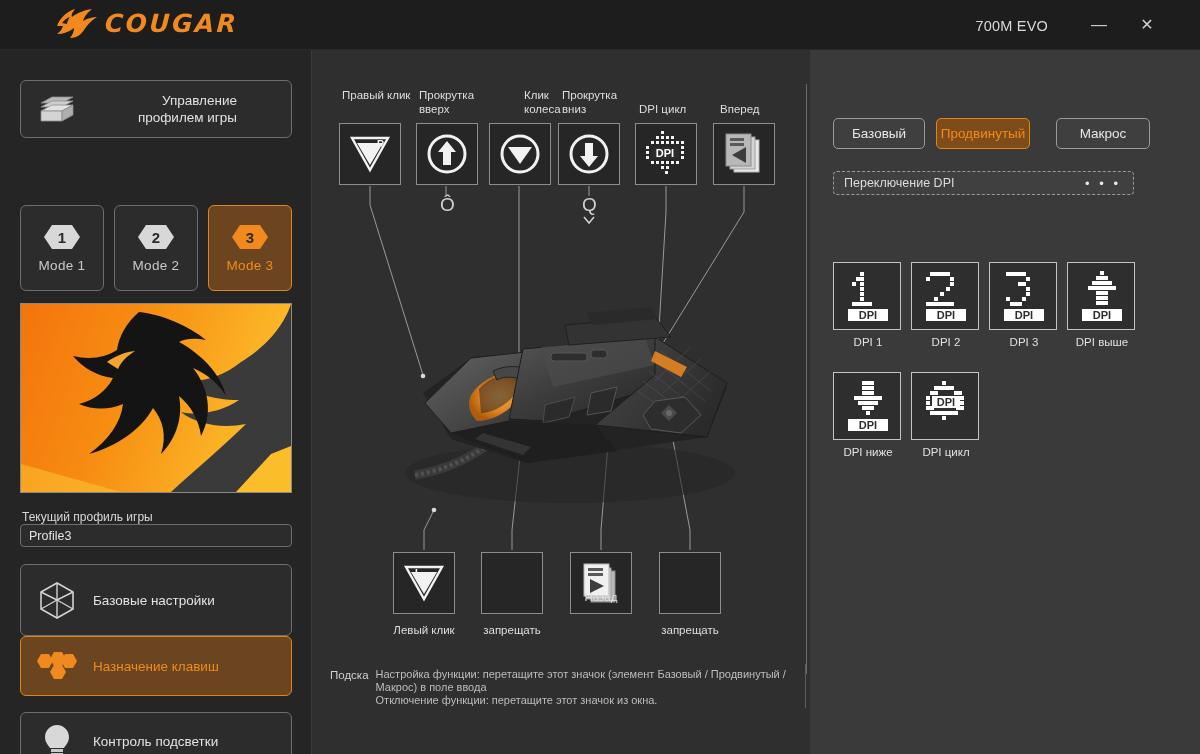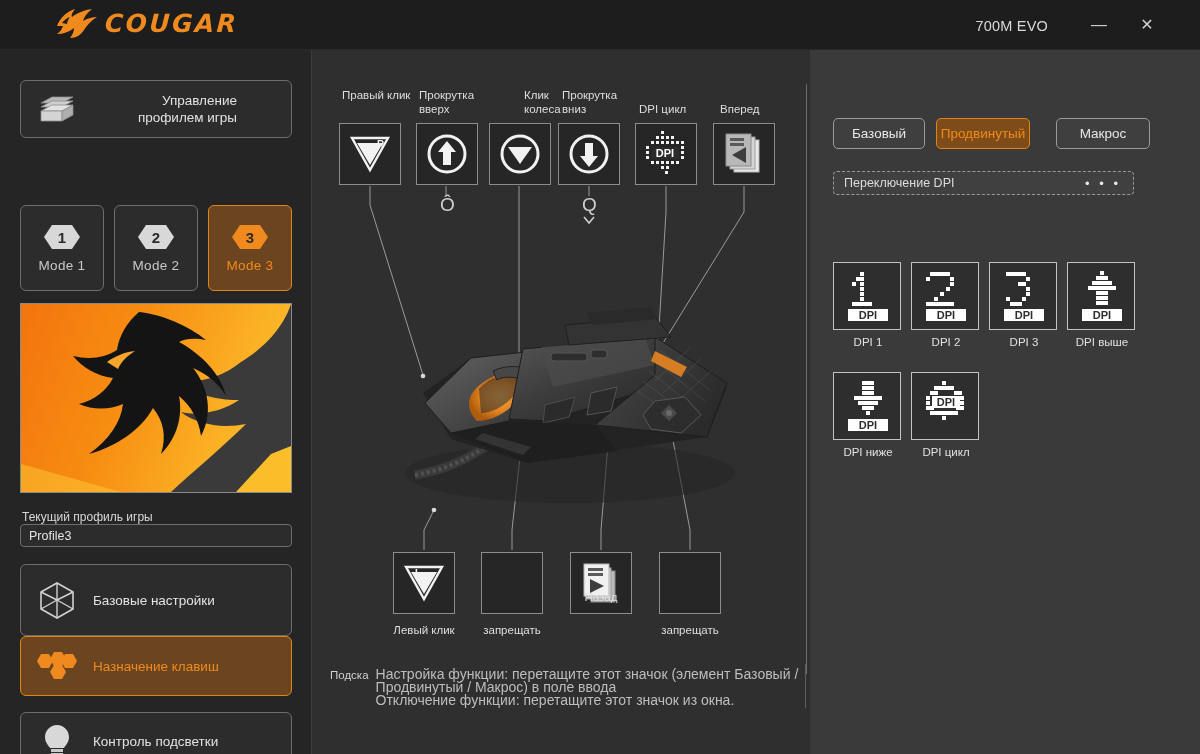--- a/index.html
+++ b/index.html
@@ -184,21 +184,21 @@
   }
 
   
   #hint {
     position: absolute; left: 330px; top: 668px; width: 470px; height: 38px;
     display: flex; align-items: flex-start; gap: 7px;
   }
   #hint-title {
     color: #cfcfcf; font-size: 11.5px; padding-top: 1px; white-space: nowrap;
   }
-  #hint-body { font-size: 14px; color: #bdbdbd; line-height: 13px; }
+  #hint-body { font-size: 11px; color: #bdbdbd; line-height: 13px; }
 
   #hint-divider {
     position: absolute; left: 805px; top: 664px; width: 1px; height: 44px; background: #5d5d5d;
   }
 </style>
 </head>
 <body>
 
 <div id="app">
 

